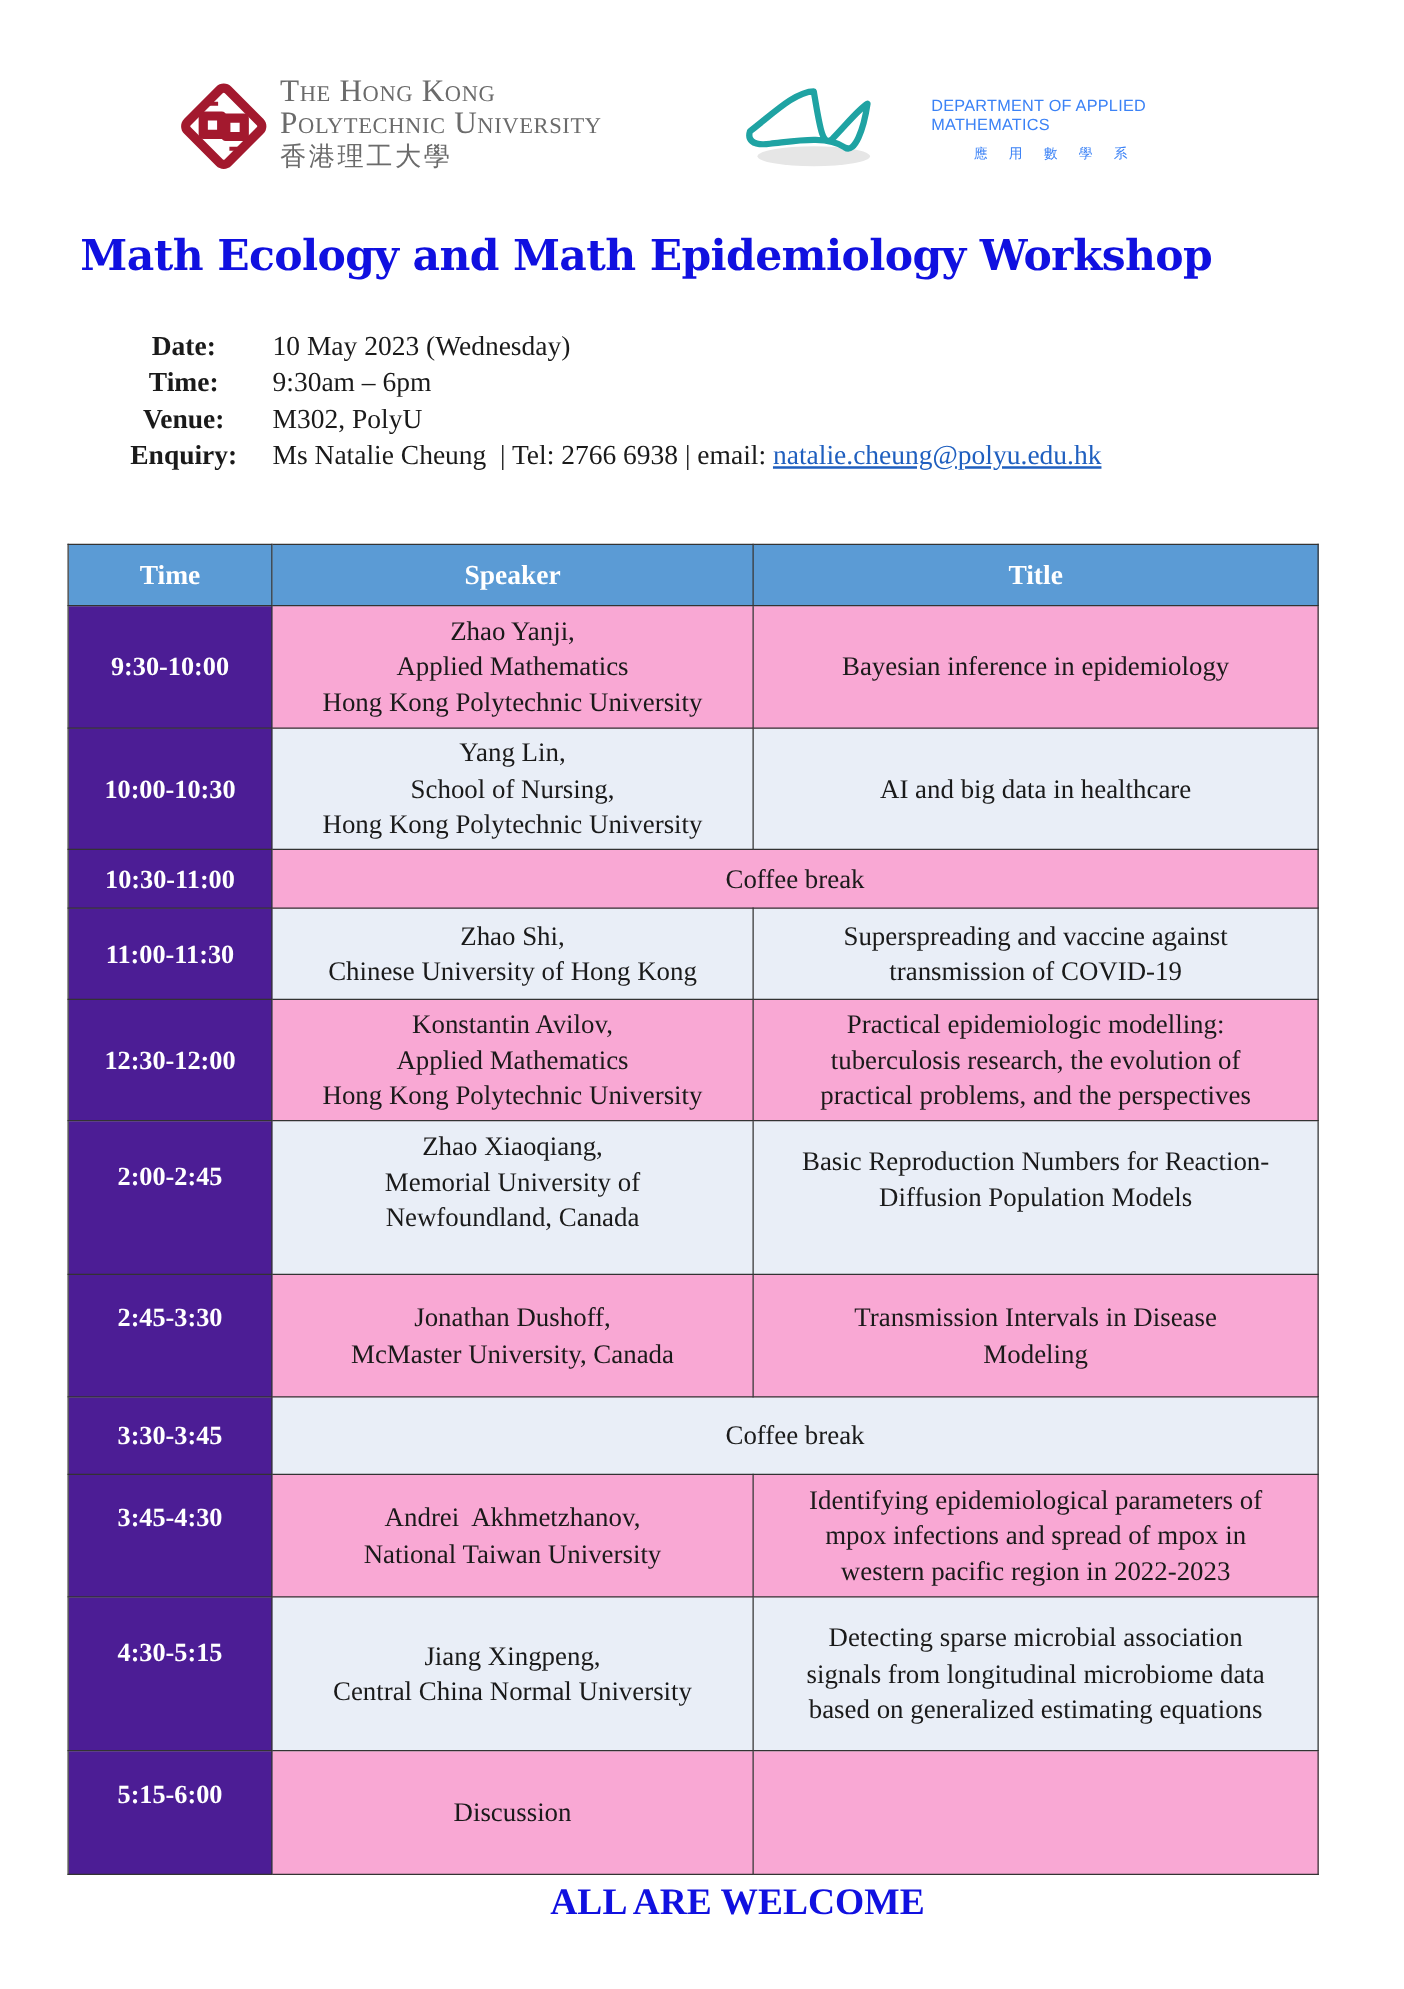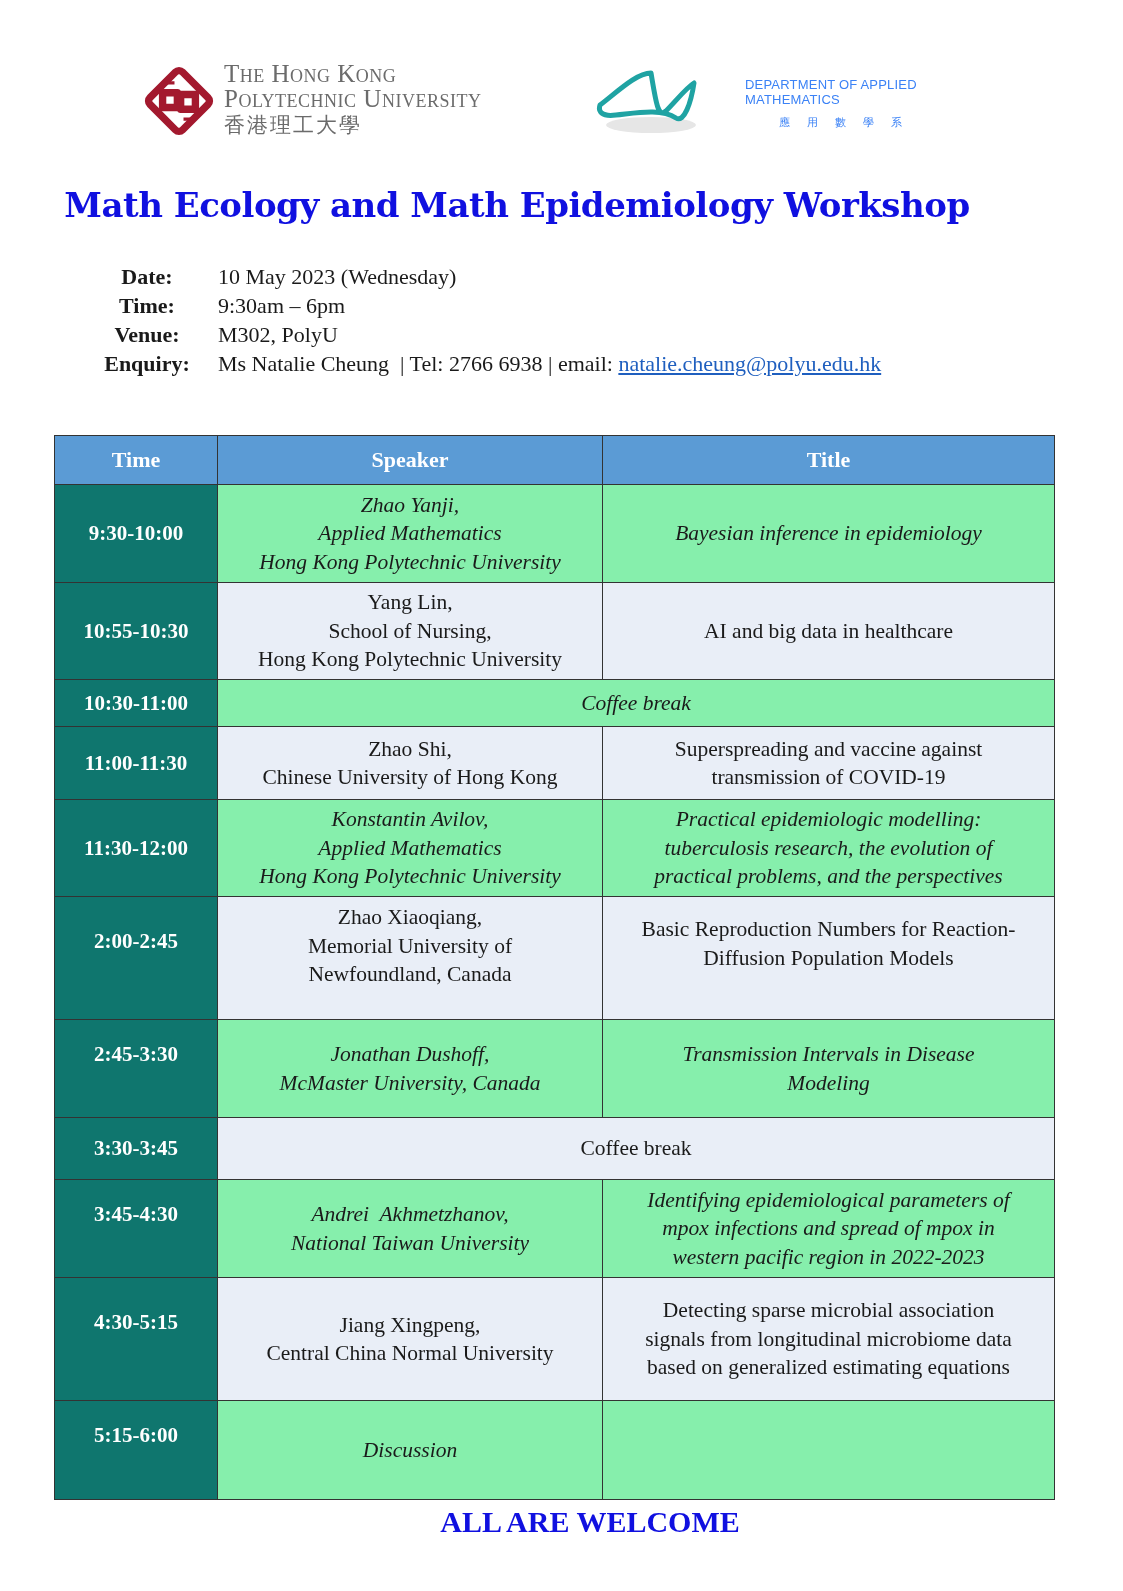--- a/index.html
+++ b/index.html
@@ -22,23 +22,23 @@
   .info { position: absolute; top: 262px; left: 76px; font-size: 20px; }
   .info-row { display: flex; height: 29px; align-items: center; text-align: center; }
   .info-label { width: 142px; font-weight: bold; font-family: "Liberation Serif", serif; font-size: 22px; }
   .info-value { font-family: "Liberation Serif", serif; font-size: 22px; }
   .info-value a { color: #1f5fbf; text-decoration: underline; }
 
   table.schedule { position: absolute; top: 411px; left: 54px; width: 1000px; border-collapse: collapse; table-layout: fixed;
                    font-family: "Liberation Serif", serif; font-size: 21.5px; margin-top: 24px; }
   table.schedule td, table.schedule th { border: 1.5px solid #333; text-align: center; vertical-align: middle; padding: 0 6px; line-height: 28.5px; }
   table.schedule th { background: #5b9bd5; color: #fff; font-weight: bold; font-size: 22px; height: 48px; }
-  td.time { background: #0f766e; color: #fff; font-weight: bold; font-size: 21px; }
+  td.time { background: #4c1d95; color: #fff; font-weight: bold; font-size: 21px; }
   td.time.top { vertical-align: top; padding-top: 8px; }
-  tr.dark td.cell { background: #86efac; font-style: italic; }
+  tr.dark td.cell { background: #f9a8d4; }
   tr.light td.cell { background: #e9eef7; }
   td.cell.top { vertical-align: top; padding-top: 6px; }
 
   .welcome { position: absolute; top: 1505px; left: 0; width: 1180px; text-align: center;
              font-family: "Liberation Serif", serif; font-weight: bold; font-size: 30px; color: #1010e0; }
 </style>
 </head>
 <body>
 
 <div class="logos">
@@ -103,21 +103,21 @@
       <td class="cell">
           <div>Zhao Yanji,</div>
           <div>Applied Mathematics</div>
           <div>Hong Kong Polytechnic University</div>
         </td>
       <td class="cell">
           <div>Bayesian inference in epidemiology</div>
         </td>
     </tr>
     <tr class="light" style="height:97px">
-      <td class="time">10:55-10:30</td>
+      <td class="time">10:00-10:30</td>
       <td class="cell">
           <div>Yang Lin,</div>
           <div>School of Nursing,</div>
           <div>Hong Kong Polytechnic University</div>
         </td>
       <td class="cell">
           <div>AI and big data in healthcare</div>
         </td>
     </tr>
     <tr class="dark" style="height:47px">
@@ -129,21 +129,21 @@
       <td class="cell">
           <div>Zhao Shi,</div>
           <div>Chinese University of Hong Kong</div>
         </td>
       <td class="cell">
           <div>Superspreading and vaccine against</div>
           <div>transmission of COVID-19</div>
         </td>
     </tr>
     <tr class="dark" style="height:97px">
-      <td class="time">11:30-12:00</td>
+      <td class="time">12:30-12:00</td>
       <td class="cell">
           <div>Konstantin Avilov,</div>
           <div>Applied Mathematics</div>
           <div>Hong Kong Polytechnic University</div>
         </td>
       <td class="cell">
           <div>Practical epidemiologic modelling:</div>
           <div>tuberculosis research, the evolution of</div>
           <div>practical problems, and the perspectives</div>
         </td>

